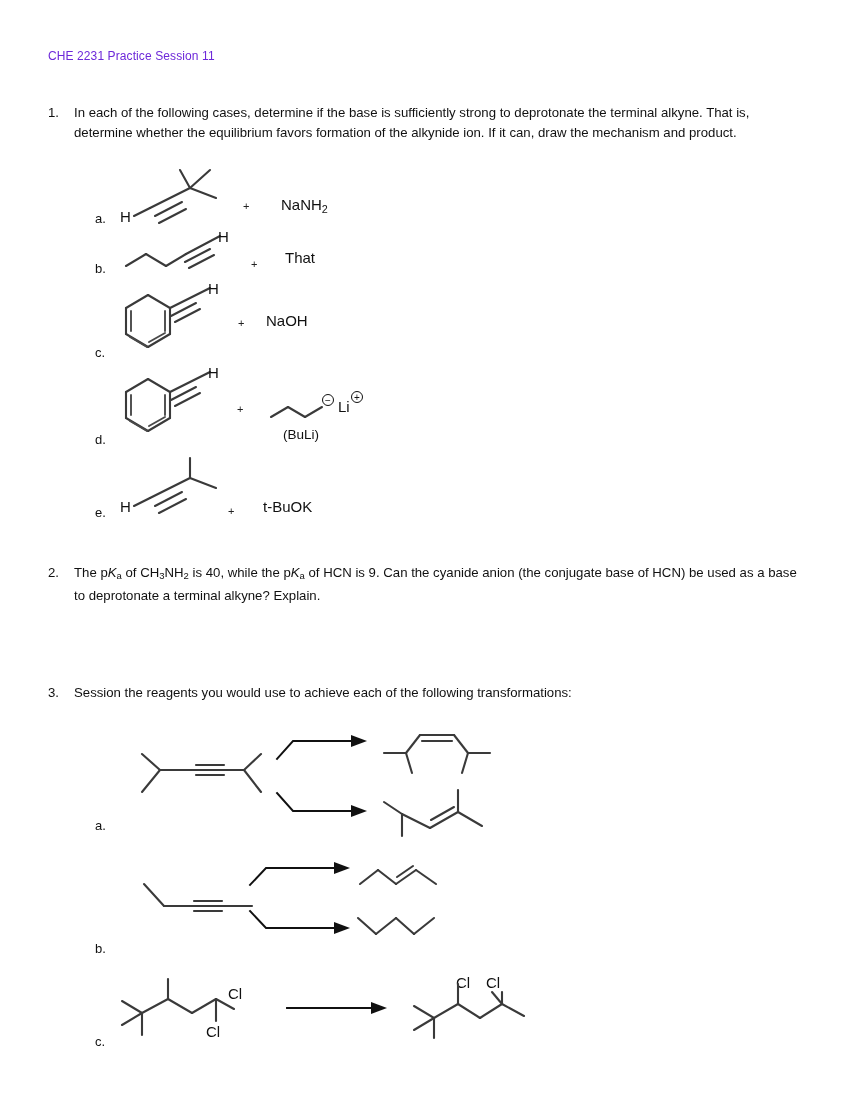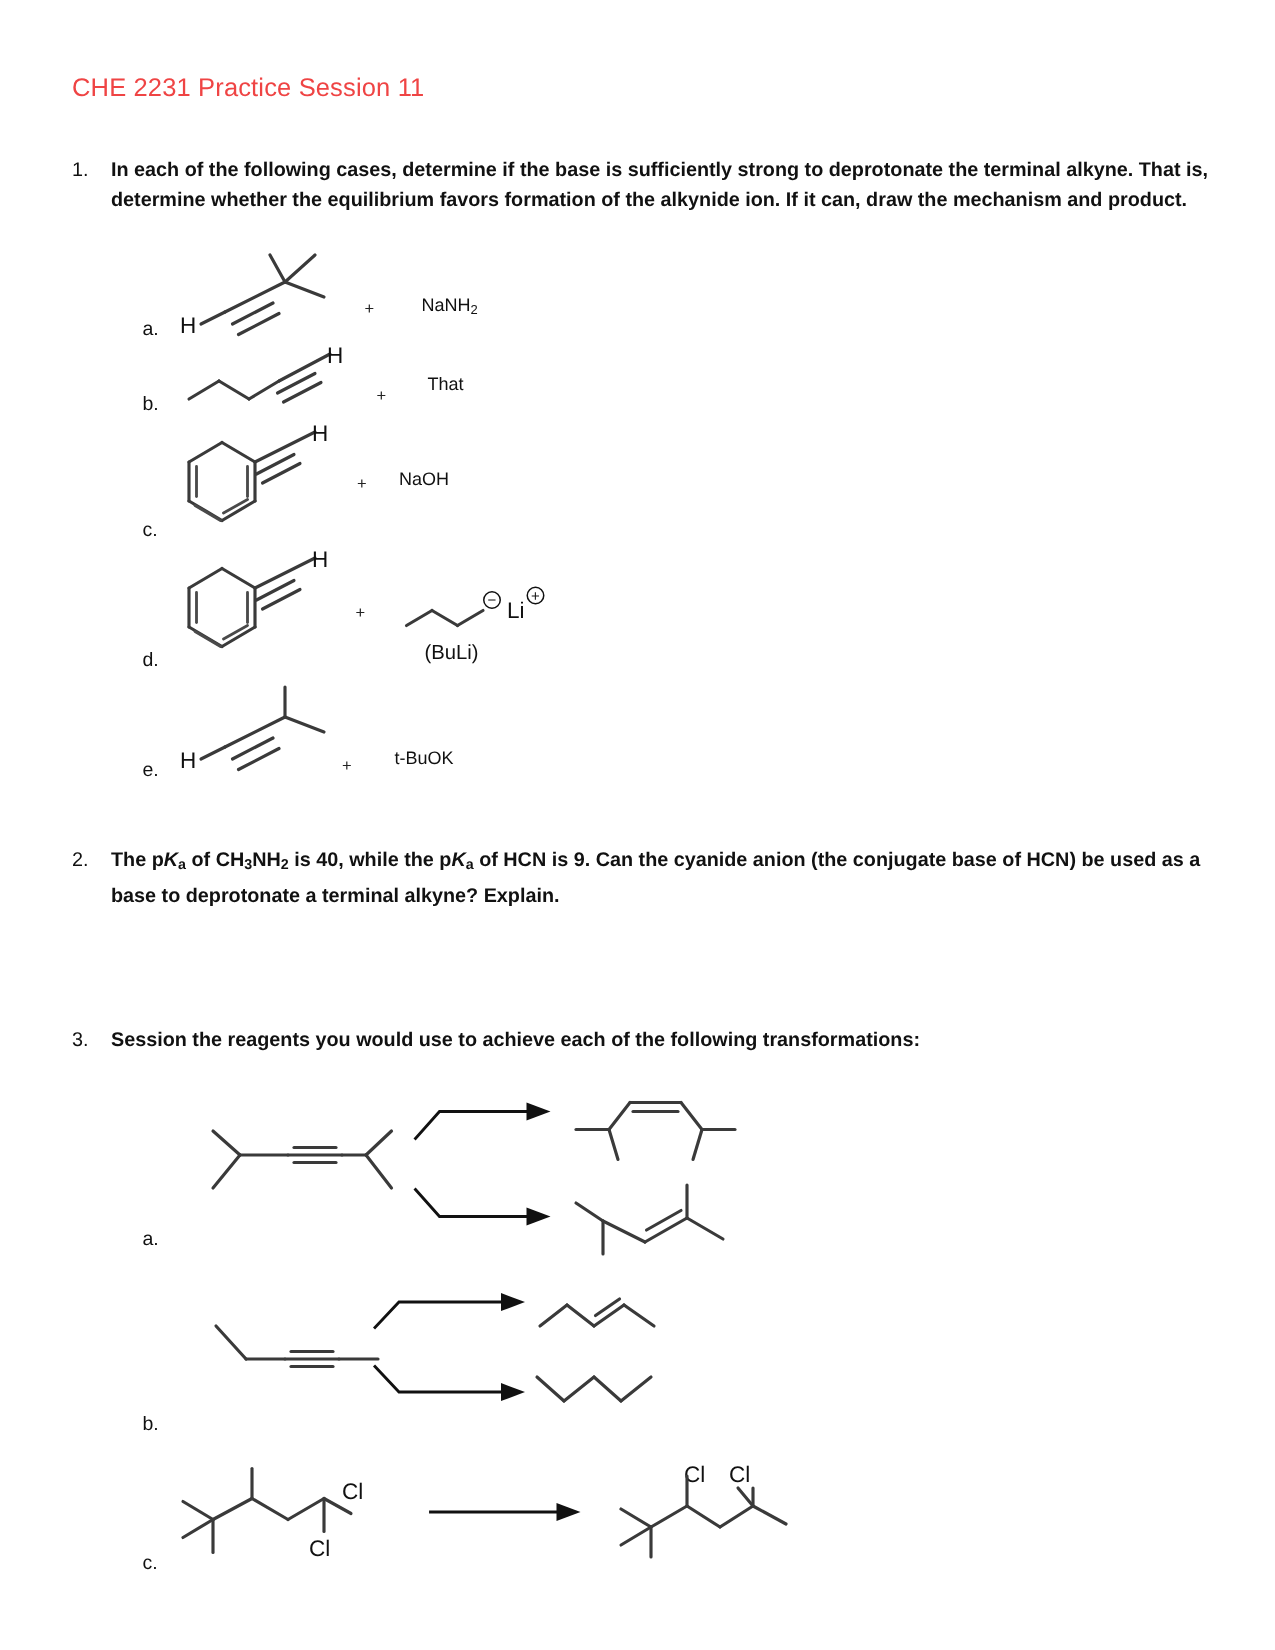--- a/index.html
+++ b/index.html
@@ -17,51 +17,50 @@
   }
   .page {
     position: absolute;
     inset: 0;
     background: #fff;
   }
   .hdr {
     position: absolute;
     left: 48px;
     top: 49px;
-    font-size: 17px;
-    color: #ef4444;
+    font-size: 12px;
+    color: #6d28d9;
     letter-spacing: 0.1px;
   }
   .qblock {
     position: absolute;
     display: flex;
     font-size: 13.2px;
     line-height: 19.5px;
     color: #111;
   }
   .qnum {
     width: 26px;
     flex: 0 0 26px;
   }
   .qtext {
     flex: 1 1 auto;
-    font-weight: bold;
   }
   #q1 { left: 48px; top: 103px; width: 760px; }
   #q2 { left: 48px; top: 563px; width: 760px; }
   #q3 { left: 48px; top: 683px; width: 760px; }
 
   .itemlabel {
     position: absolute;
     font-size: 13px;
     color: #111;
   }
   .rgt {
     position: absolute;
-    font-size: 12px;
+    font-size: 15px;
     color: #111;
     white-space: nowrap;
   }
   .plus {
     position: absolute;
     font-size: 11px;
     color: #222;
   }
   .sub { font-size: 0.72em; vertical-align: -0.25em; }
   .ital { font-style: italic; }

